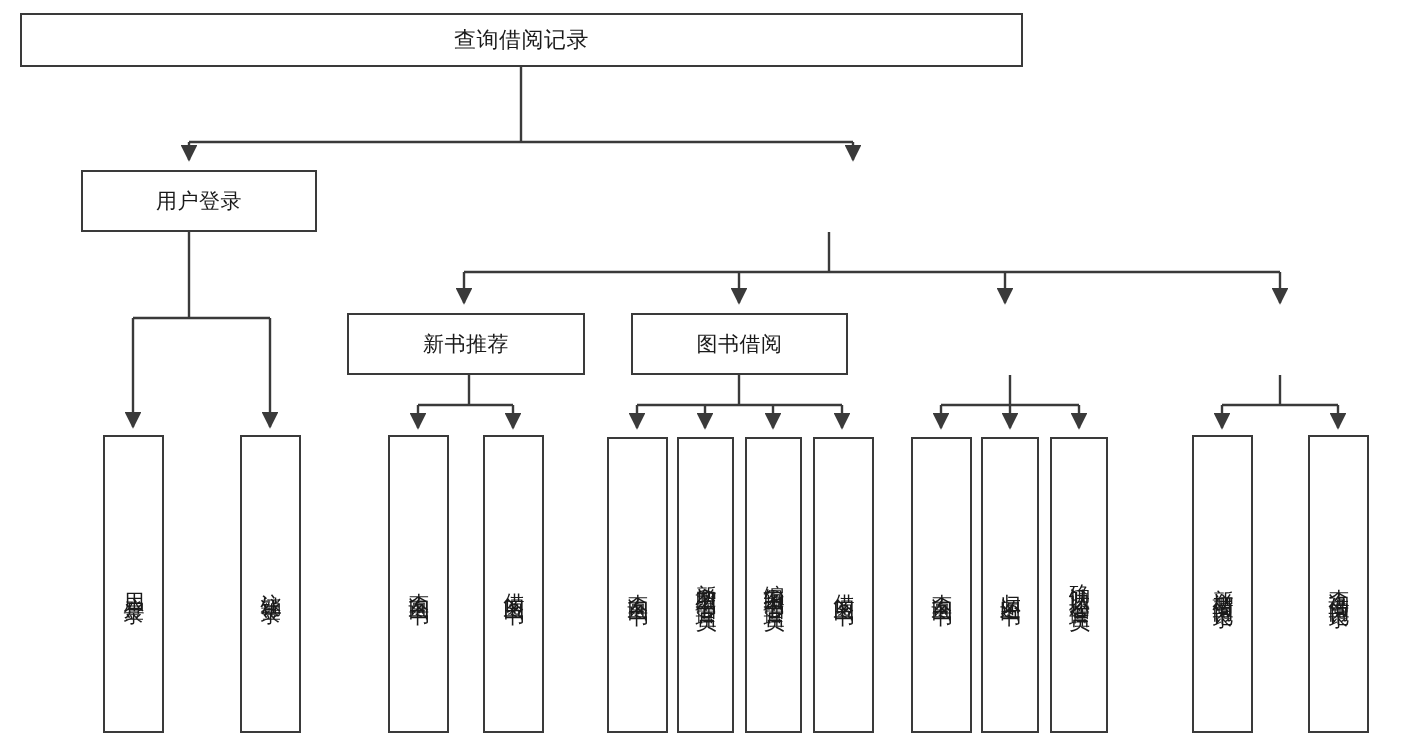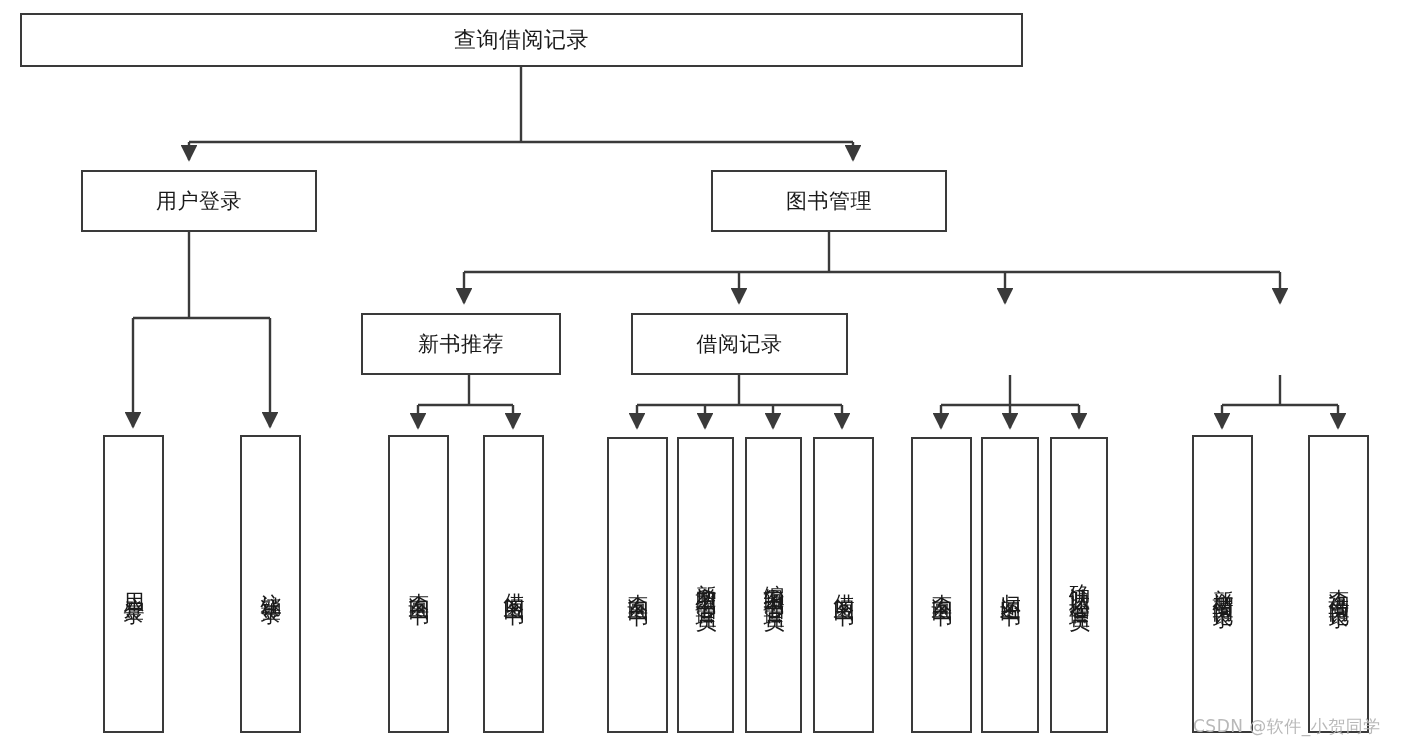--- a/index.html
+++ b/index.html
@@ -128,29 +128,26 @@
     </g>
   </svg>
 
   <div class="node h root" style="left:20px; top:13px; width:1003px; height:54px;">
     <span class="label">查询借阅记录</span>
   </div>
 
   <div class="node h" style="left:81px; top:170px; width:236px; height:62px;">
     <span class="label">用户登录</span>
   </div>
-  <div class="node h" style="left:711px; top:170px; width:236px; height:62px;">
-    <span class="label">图书管理</span>
-  </div>
 
-  <div class="node h" style="left:361px; top:313px; width:200px; height:62px;">
+  <div class="node h" style="left:347px; top:313px; width:238px; height:62px;">
     <span class="label">新书推荐</span>
   </div>
   <div class="node h" style="left:631px; top:313px; width:217px; height:62px;">
-    <span class="label">借阅记录</span>
+    <span class="label">图书借阅</span>
   </div>
 
   <div class="node v" style="left:103px; top:435px; width:61px; height:298px;">
     <span class="label">用户登录</span>
   </div>
   <div class="node v" style="left:240px; top:435px; width:61px; height:298px;">
     <span class="label">注销登录</span>
   </div>
 
   <div class="node v" style="left:388px; top:435px; width:61px; height:298px;">
@@ -183,15 +180,14 @@
     <span class="label">确认归还（管理员）</span>
   </div>
 
   <div class="node v" style="left:1192px; top:435px; width:61px; height:298px;">
     <span class="label">新增借阅记录</span>
   </div>
   <div class="node v" style="left:1308px; top:435px; width:61px; height:298px;">
     <span class="label">查询借阅记录</span>
   </div>
 
-  <div class="watermark" style="left:1193px; top:715px;">CSDN @软件_小贺同学</div>
 
 </div>
 
 </body></html>

